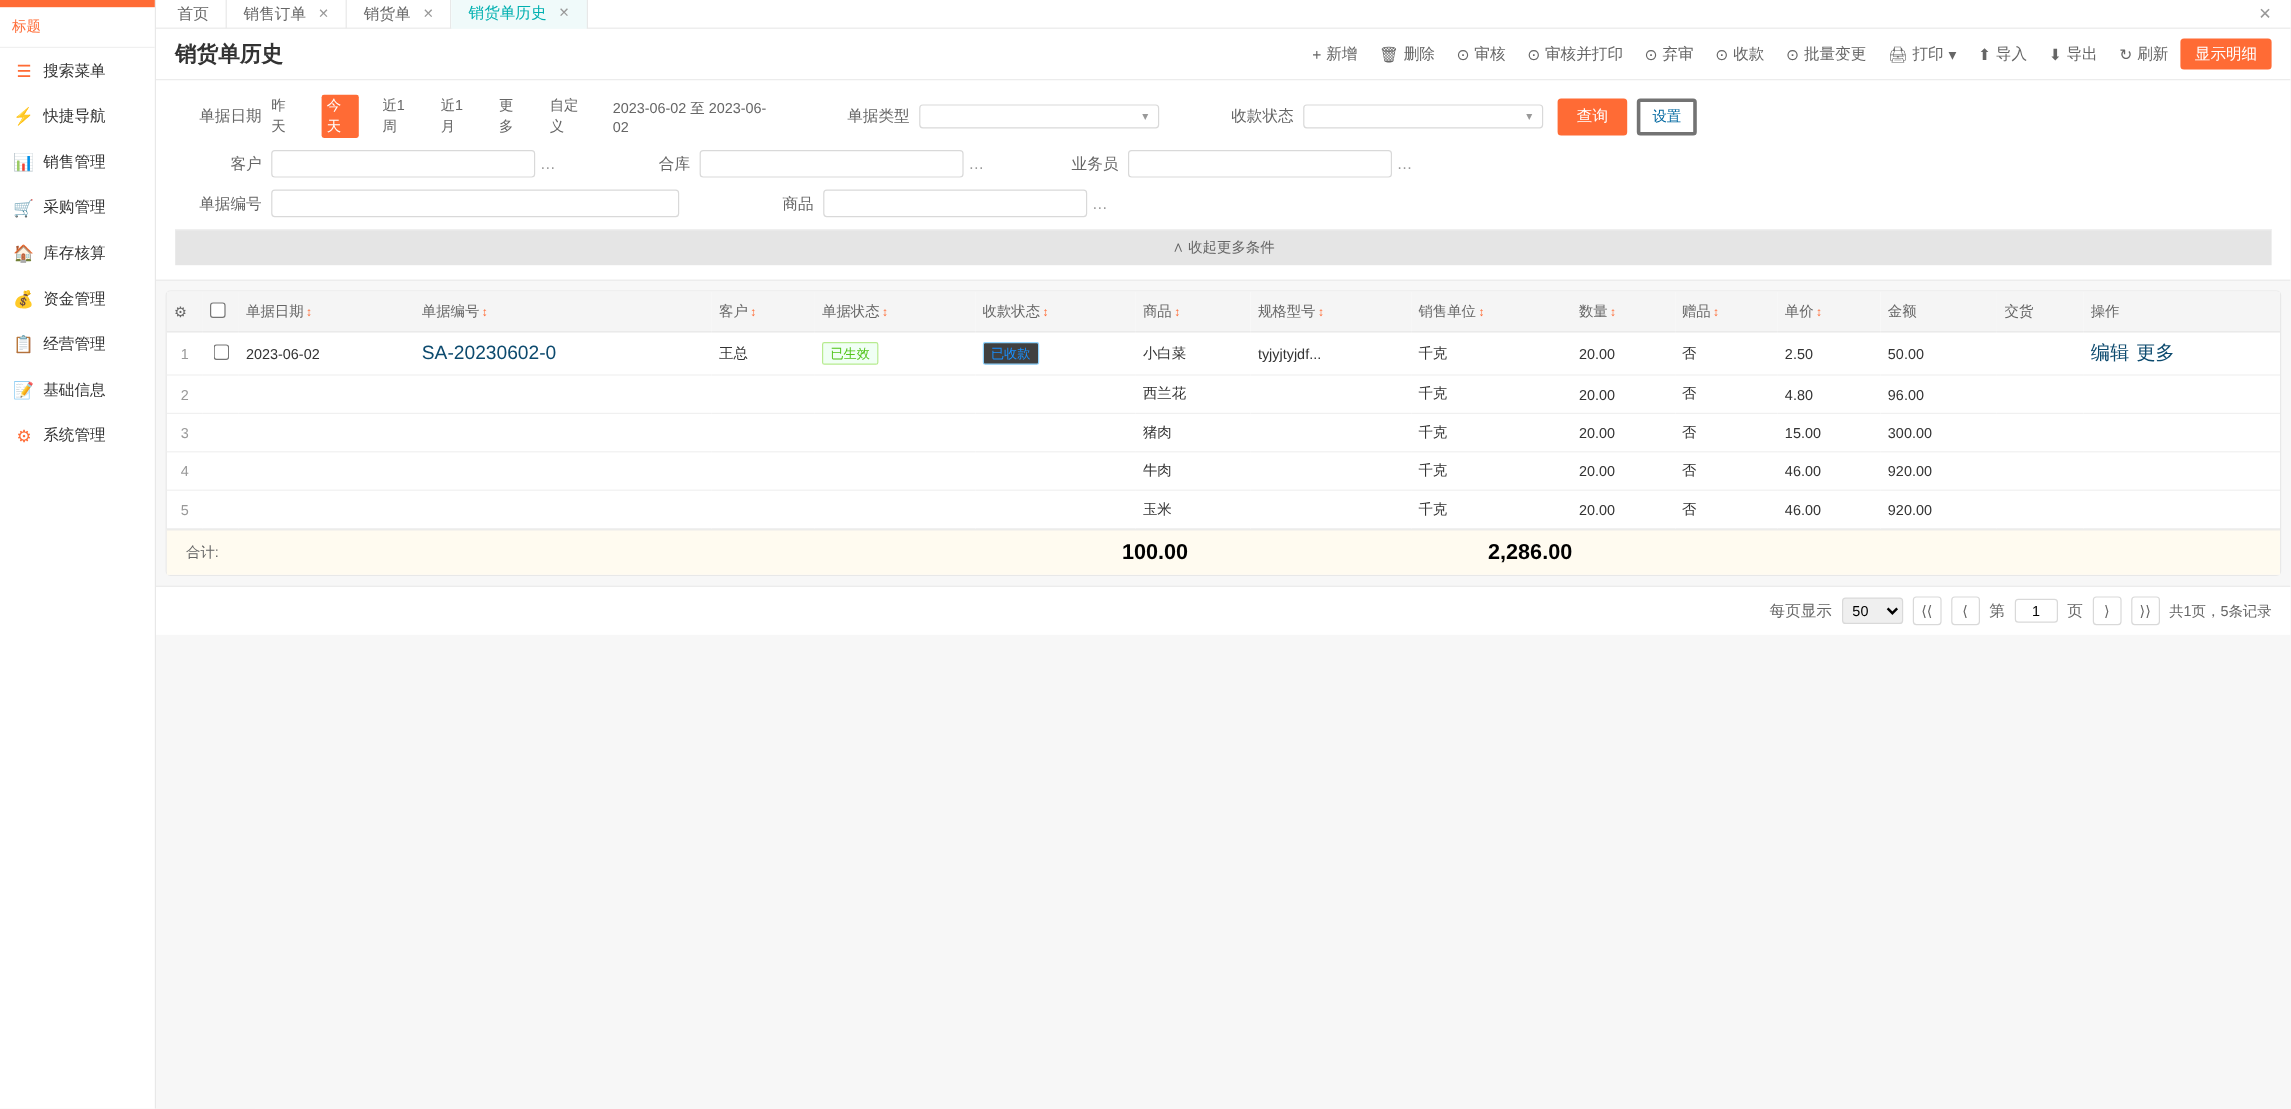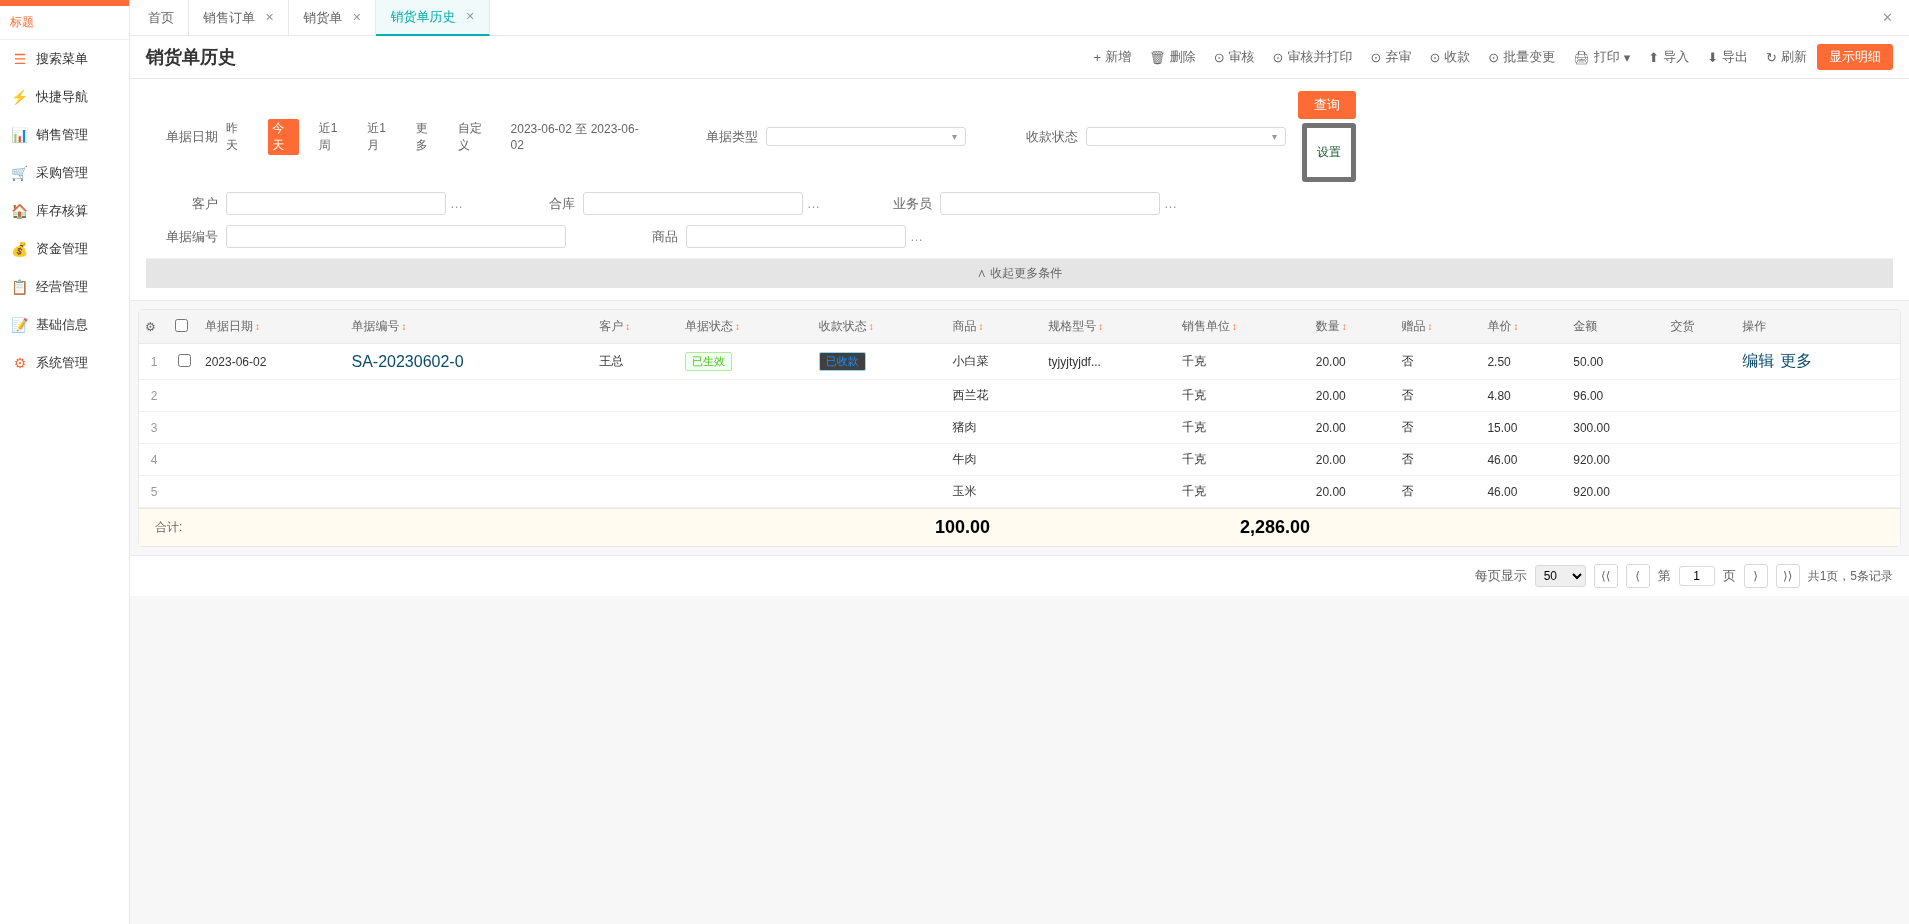--- a/index.html
+++ b/index.html
@@ -9,21 +9,21 @@
     .sidebar { width: 130px; background: #fff; border-right: 1px solid #e8e8e8; display: flex; flex-direction: column; height: 100%; }
     .sidebar-top { background: #ff6b35; height: 6px; }
     .sidebar-logo { padding: 8px 10px; font-size: 12px; color: #ff6b35; border-bottom: 1px solid #f0f0f0; }
     .sidebar-item { display: flex; align-items: center; padding: 10px 12px; cursor: pointer; color: #333; gap: 8px; }
     .sidebar-item .icon { width: 16px; height: 16px; display: inline-flex; align-items: center; justify-content: center; color: #ff6b35; font-size: 14px; }
 
     
     .main { flex: 1; display: flex; flex-direction: column; overflow: hidden; }
 
     
-    .tabs { display: flex; align-items: center; background: #fff; border-bottom: 1px solid #e8e8e8; height: 36px; padding: 0 4px; }
+    .tabs { display: flex; align-items: center; background: #fff; border-bottom: 1px solid #e8e8e8; height: 24px; padding: 0 4px; }
     .tab { display: flex; align-items: center; padding: 0 14px; height: 36px; cursor: pointer; color: #666; border-right: 1px solid #e8e8e8; font-size: 13px; gap: 6px; white-space: nowrap; }
     .tab.active { background: #f0fafa; color: #00b0b0; border-bottom: 2px solid #00b0b0; }
     .tab .close-btn { font-size: 11px; color: #999; cursor: pointer; margin-left: 4px; }
     .tabs-spacer { flex: 1; }
     .tabs-close { padding: 0 12px; color: #999; cursor: pointer; }
 
     
     .page-content { flex: 1; overflow-y: auto; background: #f7f7f7; }
 
     
@@ -69,21 +69,21 @@
     .footer-val { color: #000000; font-size: 18px; font-weight: bold; }
 
     
     .pagination { background: #fff; padding: 8px 16px; border-top: 1px solid #e8e8e8; display: flex; align-items: center; justify-content: flex-end; gap: 8px; }
     .pagination-label { color: #666; font-size: 13px; }
     .pagination-select { border: 1px solid #d9d9d9; border-radius: 3px; padding: 2px 4px; font-size: 12px; }
     .pagination-btn { width: 24px; height: 24px; display: inline-flex; align-items: center; justify-content: center; border: 1px solid #d9d9d9; border-radius: 3px; cursor: pointer; color: #666; background: #fff; font-size: 12px; }
     .pagination-input { width: 36px; border: 1px solid #d9d9d9; border-radius: 3px; padding: 2px 4px; text-align: center; font-size: 12px; }
     .pagination-info { color: #666; font-size: 12px; }
 
-    .settings-btn { background: #fff; border: 5px solid #737373; color: #14532d; border-radius: 3px; padding: 16px 10px; cursor: pointer; font-size: 12px; margin-left: 4px; }
+    .settings-btn { background: #fff; border: 3px solid #737373; color: #0369a1; border-radius: 3px; padding: 4px 10px; cursor: pointer; font-size: 12px; margin-left: 4px; }
     .query-btn { background: #ff6b35; color: #fff; border: none; border-radius: 3px; padding: 5px 16px; cursor: pointer; font-size: 13px; }
 
     .collapse-bar { background: #e5e5e5; text-align: center; padding: 6px; border-top: 1px solid #f0f0f0; cursor: pointer; color: #666; font-size: 12px; }
 
     .gear-cell { color: #999; cursor: pointer; text-align: center; }
   </style>
 </head>
 <body>
 
 <div class="sidebar">
@@ -225,21 +225,21 @@
         <div class="select-box" style="min-width:200px;">
           <span></span>
           <span class="arrow">▾</span>
         </div>
         <span style="width:40px;"></span>
         <span class="filter-label">收款状态</span>
         <div class="select-box" style="min-width:200px;">
           <span></span>
           <span class="arrow">▾</span>
         </div>
-        <div style="display:flex; flex-direction:column; gap:4px; margin-left: 12px;">
+        <div style="display:flex; flex-direction:row; gap:4px; margin-left: 12px;">
           <button class="query-btn">查询</button>
           <button class="settings-btn">设置</button>
         </div>
       </div>
 
       <div class="filter-row">
         <span class="filter-label">客户</span>
         <input class="text-input" style="width: 220px;">
         <span class="ellipsis-btn">…</span>
         <span style="width:40px;"></span>

